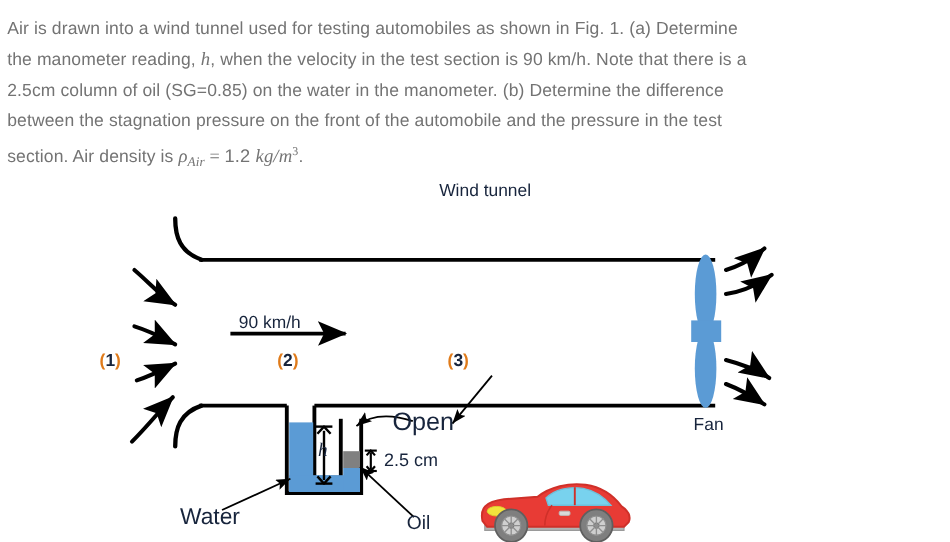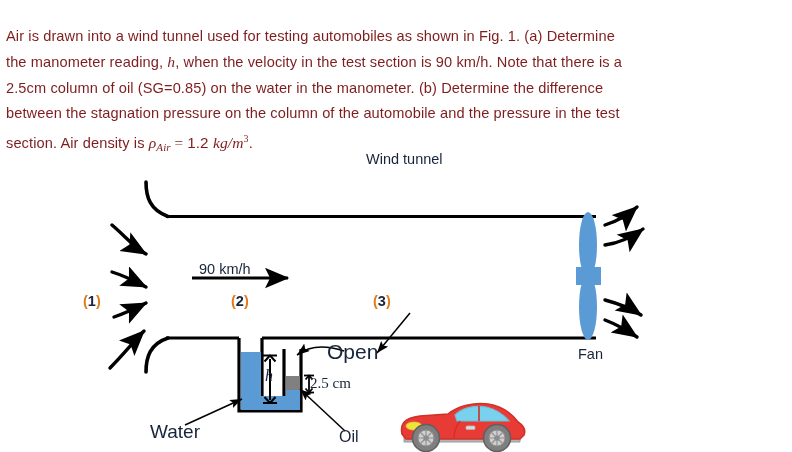--- a/index.html
+++ b/index.html
@@ -13,25 +13,25 @@
     position: relative;
     overflow: hidden;
     font-family: "Liberation Sans", sans-serif;
     color: #1a1a1a;
   }
 
   
   #problem-statement {
     position: absolute;
     left: 6px;
-    top: 24px;
+    top: 12px;
     width: 752px;
     font-size: 14.6px;
     line-height: 25.3px;
-    color: #7f1d1d;
+    color: #737373;
     letter-spacing: 0.1px;
   }
   #problem-statement .ln {
     display: block;
     white-space: nowrap;
   }
   .mathvar {
     font-family: "Liberation Serif", serif;
     font-style: italic;
     font-size: 15.6px;
@@ -87,21 +87,21 @@
     color: #17243c;
   }
 </style>
 </head>
 <body>
 
 <div id="problem-statement">
   <span class="ln">Air is drawn into a wind tunnel used for testing automobiles as shown in Fig. 1. (a) Determine</span>
   <span class="ln">the manometer reading, <span class="mathvar">h</span>, when the velocity in the test section is 90 km/h. Note that there is a</span>
   <span class="ln">2.5cm column of oil (SG=0.85) on the water in the manometer. (b) Determine the difference</span>
-  <span class="ln">between the stagnation pressure on the column of the automobile and the pressure in the test</span>
+  <span class="ln">between the stagnation pressure on the front of the automobile and the pressure in the test</span>
   <span class="ln"><span>section. Air density is </span><span class="mathvar">ρ</span><span class="mathsub">Air</span><span class="matheq"> = </span><span class="mathnum">1.2 </span><span class="mathvar">kg/m</span><span class="sup">3</span><span>.</span></span>
 </div>
 
 <div id="figure">
 
   <svg width="792" height="317" viewBox="0 0 792 317" xmlns="http://www.w3.org/2000/svg">
 
     <defs>
       <marker id="arrowBlack" markerWidth="9" markerHeight="9" refX="7.2" refY="3.2" orient="auto" markerUnits="strokeWidth">
         <path d="M0,0 L7.6,3.2 L0,6.4 L1.6,3.2 Z" fill="#000"></path>
@@ -242,21 +242,21 @@
   <div class="fig-label station-label" style="left:83px; top:158px;"><span class="paren">(</span><span>1</span><span class="paren">)</span></div>
 
   <div class="fig-label station-label" style="left:231px; top:158px;"><span class="paren">(</span><span>2</span><span class="paren">)</span></div>
 
   <div class="fig-label station-label" style="left:373px; top:158px;"><span class="paren">(</span><span>3</span><span class="paren">)</span></div>
 
   <div class="fig-label" style="left:578px; top:211px;">Fan</div>
 
   <div class="fig-label" style="left:327px; top:205px; font-size:21px;">Open</div>
 
-  <div class="fig-label" style="left:310px; top:240px; font-size:15px;font-family:Liberation Serif, serif;">2.5 cm</div>
+  <div class="fig-label" style="left:320px; top:240px; font-size:15px;">2.5 cm</div>
 
   <div class="fig-label h-label" style="left:265px; top:232px;">h</div>
 
   <div class="fig-label" style="left:150px; top:286px; font-size:19px;">Water</div>
 
   <div class="fig-label" style="left:339px; top:293px; font-size:16px;">Oil</div>
 
 </div>
 
 </body></html>

